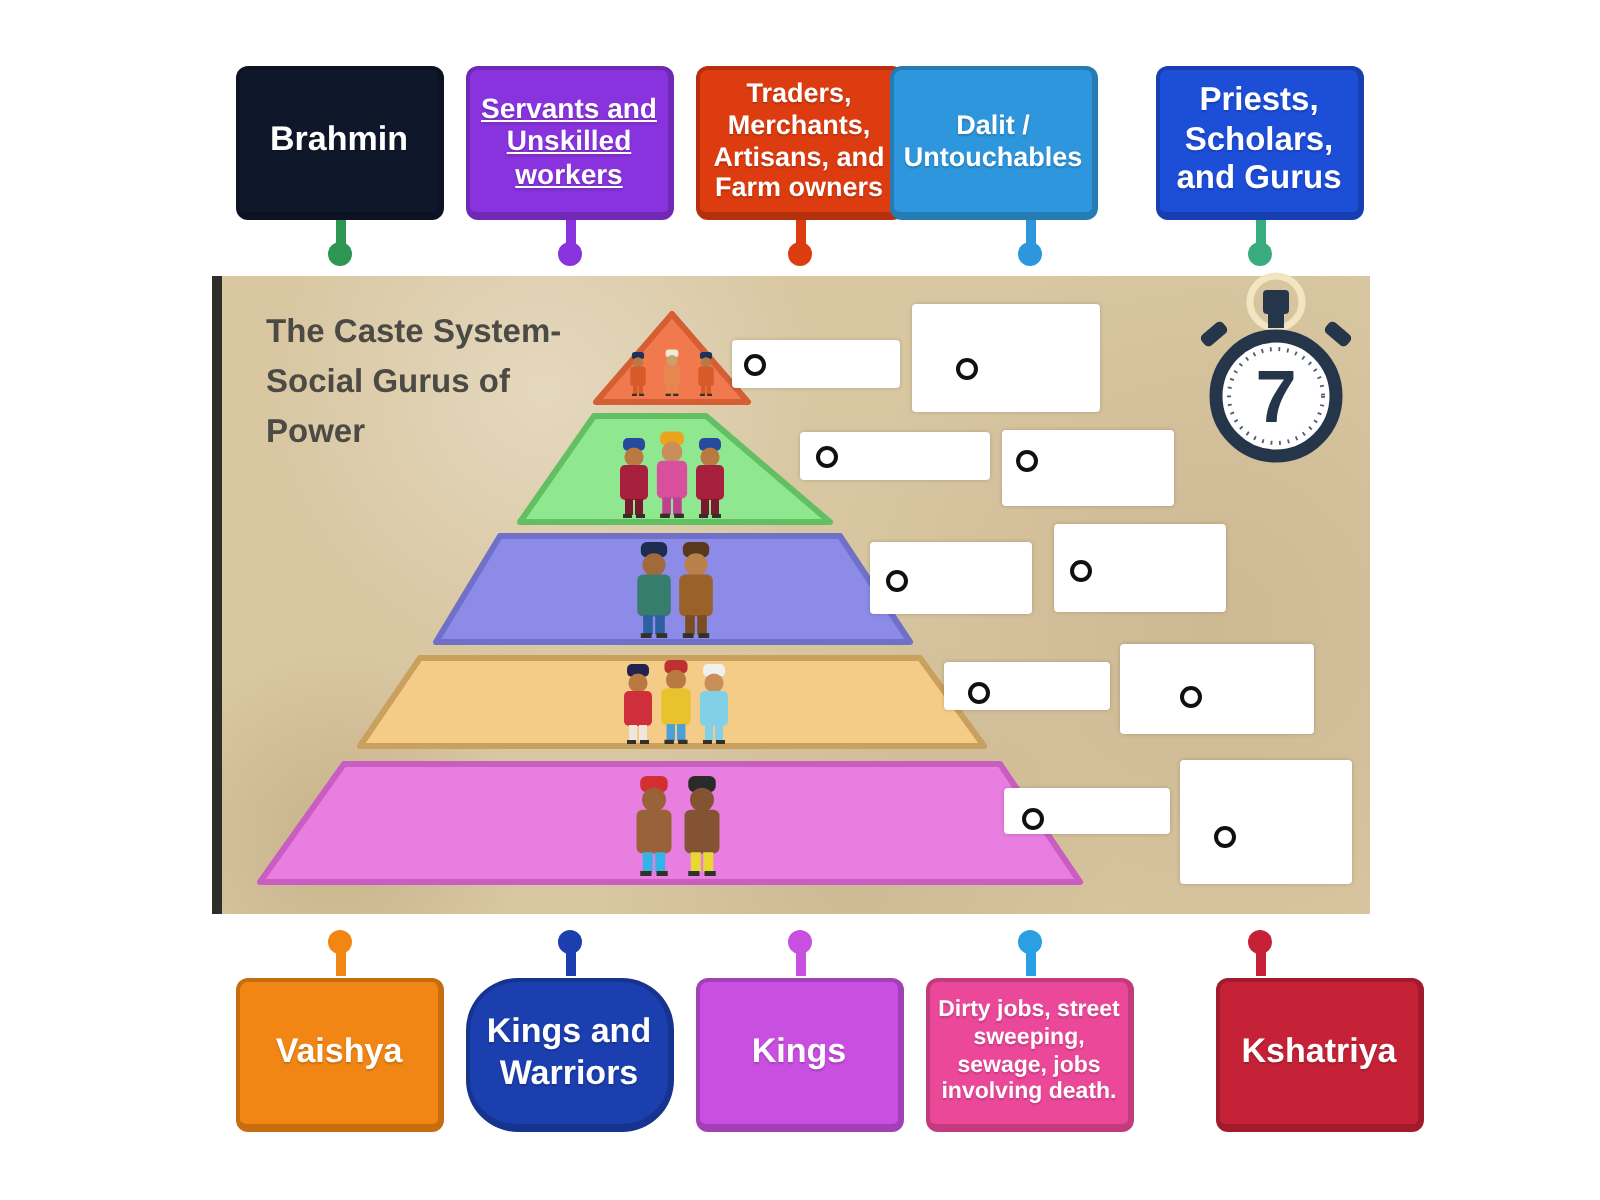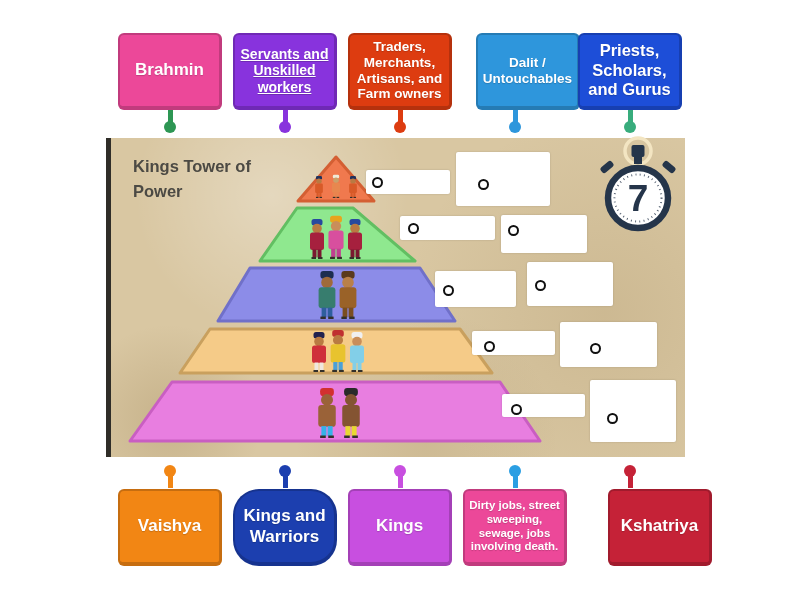--- a/index.html
+++ b/index.html
@@ -70,21 +70,22 @@
   .pin.pin-top{top:110px;}
   .pin.pin-bottom{top:465px;flex-direction:column;}
 </style>
 </head>
 <body>
 
 <div class="stage">
 
   <div class="diagram">
     <div class="diagram-title">
-      <span>Kings Tower of</span>
+      <span>The Caste System-</span>
+      <span>Social Gurus of</span>
       <span>Power</span>
     </div>
   </div>
 
   <svg class="art" viewBox="0 0 800 600">
     <defs>
       <g id="person">
         <rect x="-5.5" y="-40" width="11" height="6.5" rx="2.5" fill="var(--hat)"></rect>
         <circle cx="0" cy="-30.5" r="4.8" fill="var(--skin)"></circle>
         <rect x="-7" y="-26.5" width="14" height="17.5" rx="2.5" fill="var(--robe)"></rect>
@@ -165,30 +166,30 @@
   <div class="zone" style="left:560px;top:322px;width:97px;height:45px;">
     <span class="ring" style="left:29.5px;top:20.5px;"></span>
     </div>
   <div class="zone" style="left:502px;top:394px;width:83px;height:23px;">
     <span class="ring" style="left:8.5px;top:9.5px;"></span>
     </div>
   <div class="zone" style="left:590px;top:380px;width:86px;height:62px;">
     <span class="ring" style="left:16.5px;top:32.5px;"></span>
     </div>
 
-  <div class="card top fs17" style="left: 118px; background-color: #ec4899;">
+  <div class="card top fs17" style="left: 118px; background-color: #0f172a;">
     <span class="card-text">Brahmin</span>
     </div>
   <div class="card top fs14" style="left: 233px; background-color: rgb(136, 51, 221);">
     <span class="card-text">Servants and Unskilled workers</span>
     </div>
   <div class="card top fs13" style="left: 348px; background-color: rgb(221, 60, 16);">
     <span class="card-text">Traders, Merchants, Artisans, and Farm owners</span>
     </div>
-  <div class="card top fs13" style="left: 476px; background-color: rgb(46, 150, 220);">
+  <div class="card top fs13" style="left: 445px; background-color: rgb(46, 150, 220);">
     <span class="card-text">Dalit / Untouchables</span>
     </div>
   <div class="card top fs16" style="left: 578px; background-color: #1d4ed8;">
     <span class="card-text">Priests, Scholars, and Gurus</span>
     </div>
 
   <div class="pin pin-top" style="left: 118px; color: rgb(45, 150, 83);">
       <div class="pin-stem"></div>
       <div class="pin-dot"></div>
     </div>

